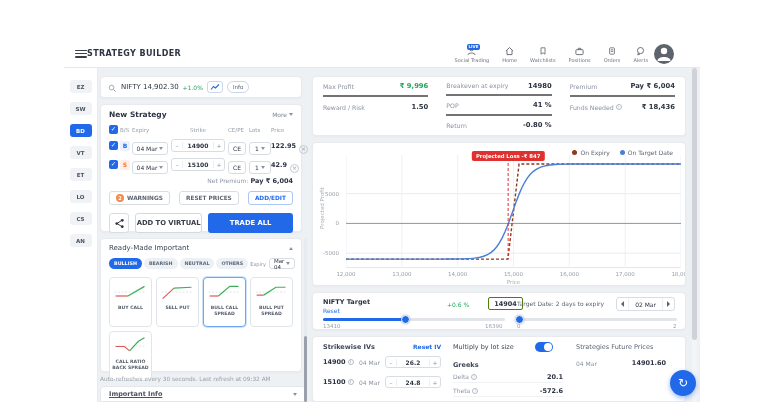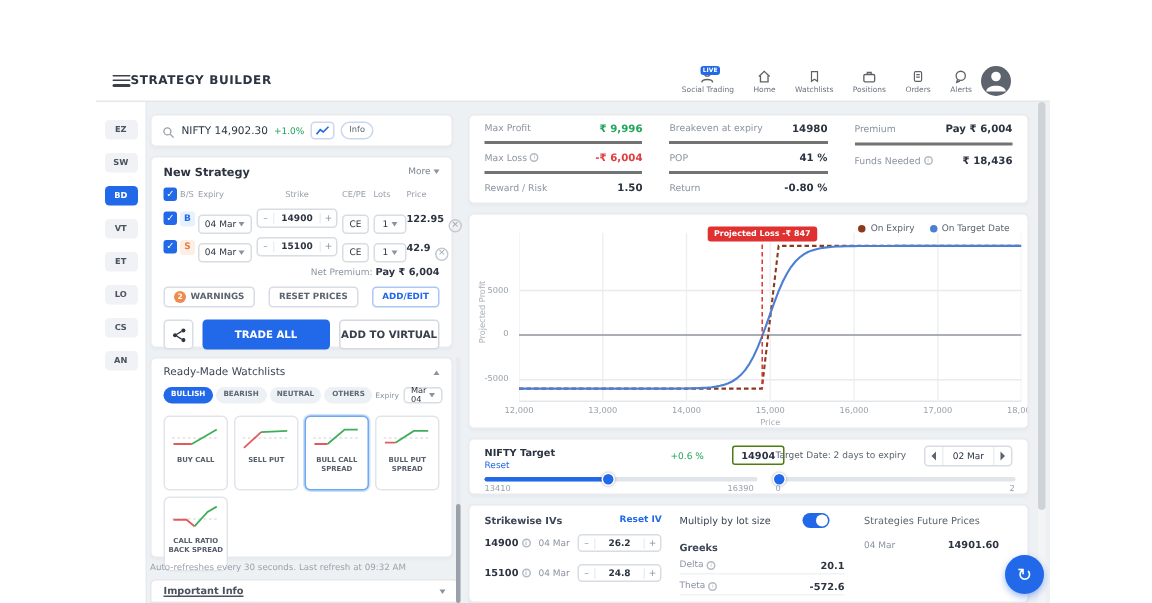--- a/index.html
+++ b/index.html
@@ -323,28 +323,28 @@
 
     <div id="ns-act">
       <span id="share-btn">
         <svg width="11" height="11" viewBox="0 0 12 12">
             <circle cx="9" cy="2.5" r="1.5" fill="#2c3442"></circle>
             <circle cx="3" cy="6" r="1.5" fill="#2c3442"></circle>
             <circle cx="9" cy="9.5" r="1.5" fill="#2c3442"></circle>
             <path d="M4.3,5.3 L7.7,3.2 M4.3,6.7 L7.7,8.8" stroke="#2c3442" stroke-width="1"></path>
           </svg>
       </span>
+      <span id="atv">ADD TO VIRTUAL</span>
       <span id="tall">TRADE ALL</span>
-      <span id="atv">ADD TO VIRTUAL</span>
     </div>
   </div>
 
   <div class="card" id="rm-card">
     <div id="rm-head">
-      <span id="rm-title">Ready-Made Watchlists</span>
+      <span id="rm-title">Ready-Made Important</span>
       <i class="car up"></i>
     </div>
     <div id="rm-tabs">
       <span class="tab act">BULLISH</span>
       <span class="tab">BEARISH</span>
       <span class="tab">NEUTRAL</span>
       <span class="tab">OTHERS</span>
       <span id="rm-exp">
           <span>Expiry</span>
         <span class="box">
@@ -403,27 +403,20 @@
       <i class="car"></i>
   </div>
   <div id="lsb-track"></div>
   <div id="lsb-thumb"></div>
 
   <div class="card" id="stats-card">
     <div class="stat-col">
       <div class="stat-row">
           <span class="stat-lbl">Max Profit</span>
           <span class="stat-val grn">₹ 9,996</span>
-        </div>
-      <div class="stat-row">
-          <span class="stat-lbl">
-            <span>Max Loss</span>
-            <span class="inf">i</span>
-          </span>
-          <span class="stat-val red">-₹ 6,004</span>
         </div>
       <div class="stat-row">
           <span class="stat-lbl">Reward / Risk</span>
           <span class="stat-val">1.50</span>
         </div>
     </div>
     <div class="stat-col">
       <div class="stat-row">
           <span class="stat-lbl">Breakeven at expiry</span>
           <span class="stat-val">14980</span>

